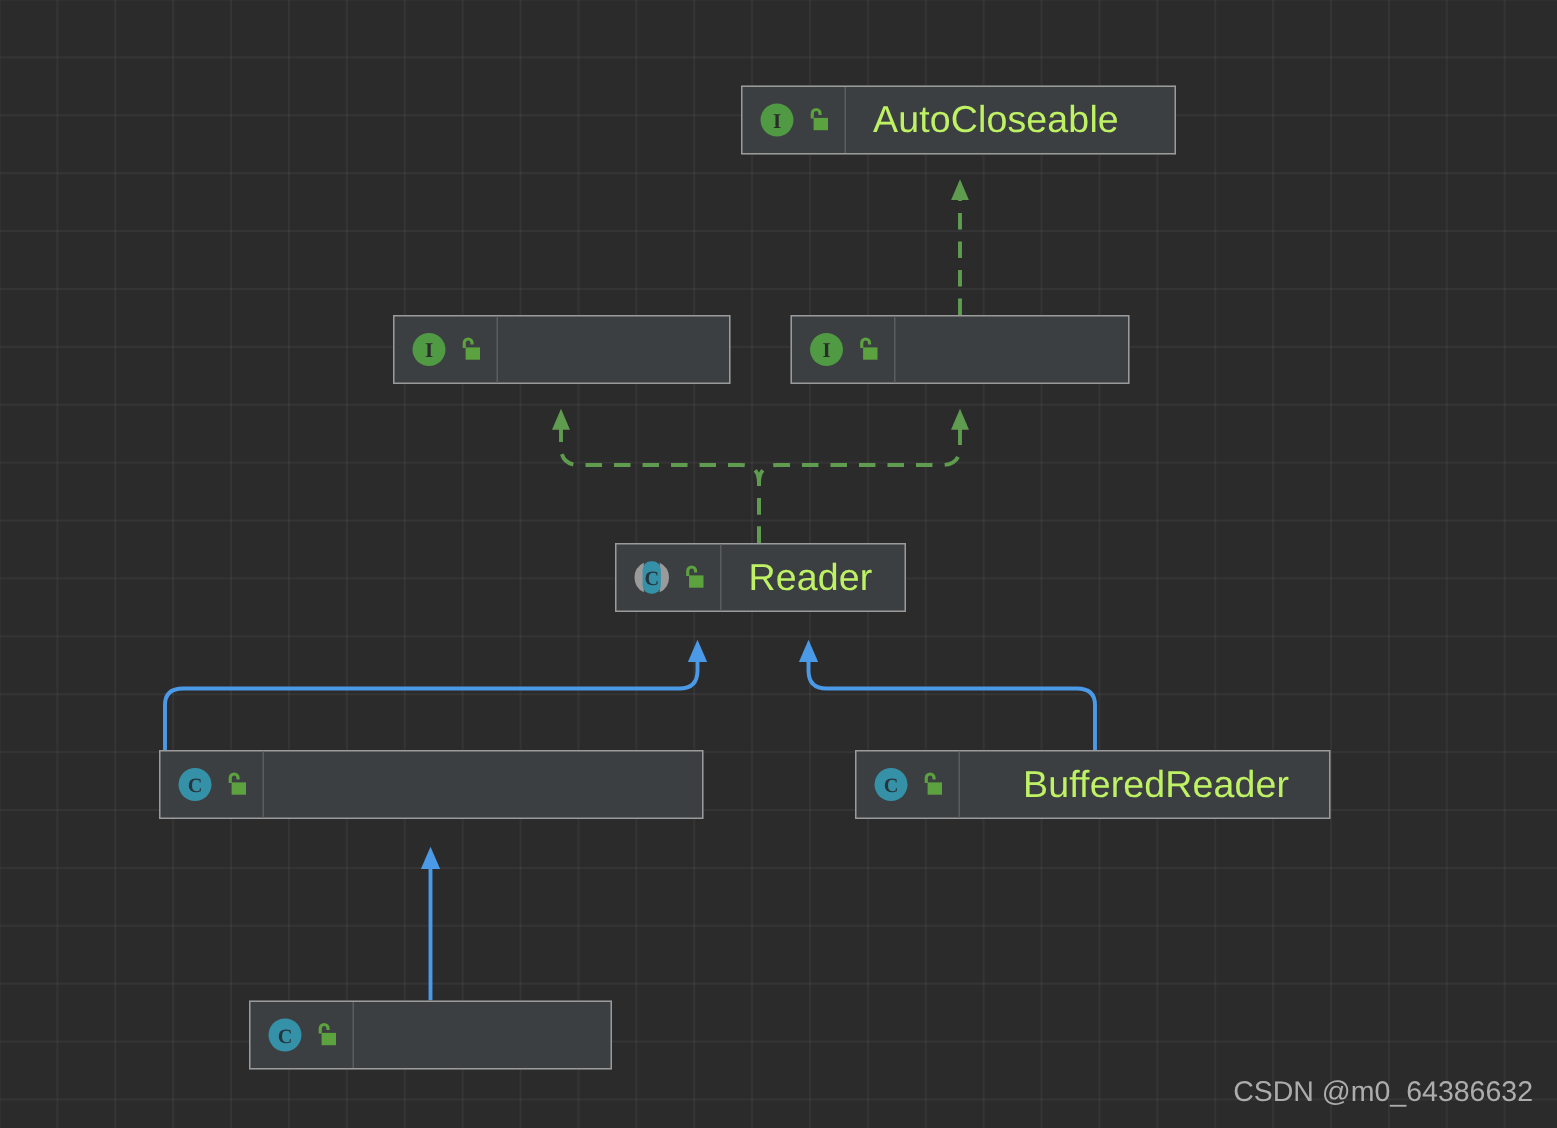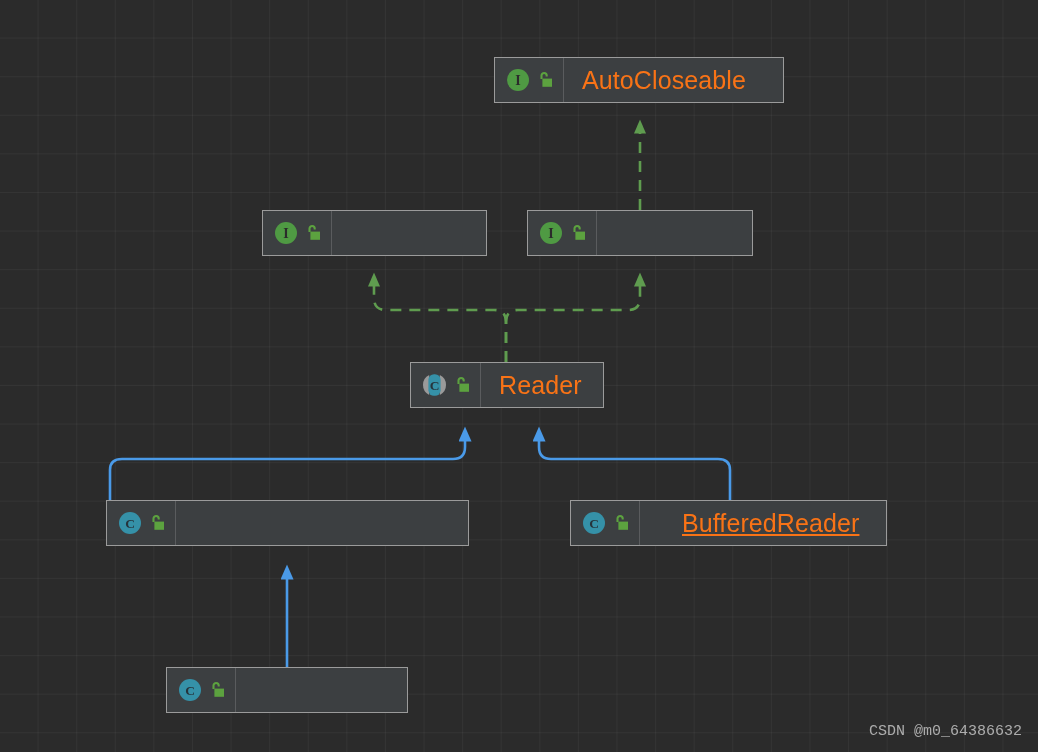--- a/index.html
+++ b/index.html
@@ -42,37 +42,37 @@
     display: flex;
     align-items: center;
     justify-content: center;
     gap: 6px;
     padding: 0 9px 0 11px;
     height: 100%;
     box-sizing: border-box;
     border-right: 1px solid #5a5c5e;
   }
   .node-label {
-    color: #f97316;
+    color: #bef264;
     font-size: 25px;
     padding: 0 16px 0 18px;
     letter-spacing: 0.1px;
     line-height: 1;
   }
   .icon {
     display: block;
     flex: none;
   }
   .watermark {
     position: absolute;
     right: 16px;
     bottom: 12px;
     color: #c9c9c9;
-    font-size: 15px;
-    font-family: Liberation Mono, monospace;
+    font-size: 19px;
+    font-family: Liberation Sans, sans-serif;
     opacity: 0.82;
   }
 </style>
 </head>
 <body>
 
 <div id="canvas">
 
   <svg id="edges" viewBox="0 0 1038 752" width="1038" height="752">
     <defs>
@@ -181,21 +181,21 @@
     <div class="node-icons">
       <svg class="icon" width="24" height="24" viewBox="0 0 24 24">
         <circle cx="12" cy="12" r="11" fill="#3591a8"></circle>
         <text x="12" y="17" text-anchor="middle" font-family="'Liberation Serif', serif" font-size="13.5" font-weight="bold" fill="#26343c">C</text>
       </svg>
       <svg class="icon" width="18" height="18" viewBox="0 0 18 18">
         <path d="M5.5 8 L5.5 4.6 A2.6 2.6 0 0 1 10.7 4.6 L10.7 5.6" fill="none" stroke="#5ca23f" stroke-width="2.1"></path>
         <rect x="6.4" y="7.6" width="9.6" height="8.2" fill="#5ca23f"></rect>
       </svg>
     </div>
-    <div class="node-label" style="padding-left:42px;text-decoration:underline;">BufferedReader</div>
+    <div class="node-label" style="padding-left:42px;">BufferedReader</div>
   </div>
 
   <div class="node" style="left:166px; top:667px; width:242px;">
     <div class="node-icons">
       <svg class="icon" width="24" height="24" viewBox="0 0 24 24">
         <circle cx="12" cy="12" r="11" fill="#3591a8"></circle>
         <text x="12" y="17" text-anchor="middle" font-family="'Liberation Serif', serif" font-size="13.5" font-weight="bold" fill="#26343c">C</text>
       </svg>
       <svg class="icon" width="18" height="18" viewBox="0 0 18 18">
         <path d="M5.5 8 L5.5 4.6 A2.6 2.6 0 0 1 10.7 4.6 L10.7 5.6" fill="none" stroke="#5ca23f" stroke-width="2.1"></path>

